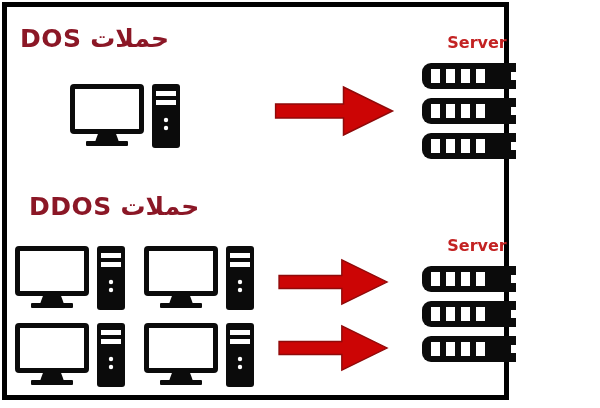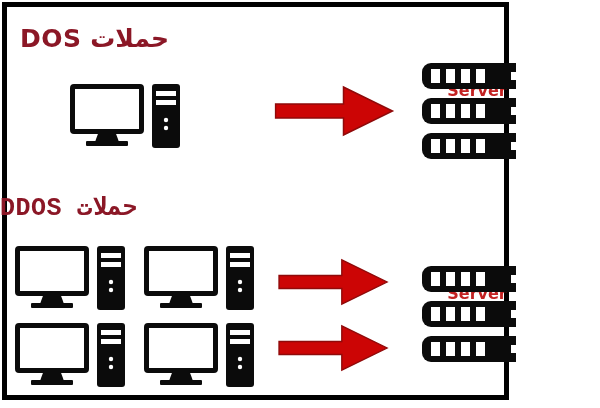--- a/index.html
+++ b/index.html
@@ -27,29 +27,28 @@
   .section-title {
     position: absolute;
     direction: rtl;
     font-weight: bold;
     font-size: 25px;
     letter-spacing: 0.5px;
     color: var(--title_red, #8b1726);
     white-space: nowrap;
   }
   .title-dos  { left: 20px; top: 24px; }
-  .title-ddos { left: 0; top: 192px; font-family: Liberation Mono, monospace; }
+  .title-ddos { left: 29px; top: 192px; }
   .server-label {
     position: absolute;
     width: 110px;
     text-align: center;
     font-weight: bold;
     font-size: 16px;
     color: var(--server_red, #c32222);
-    margin-top: 48px;
   }
   .icon-instance { position: absolute; display: block; }
   .defs { position: absolute; width: 0; height: 0; overflow: hidden; }
 
   .ink   { fill: var(--icon_black, #0b0b0b); }
   .paper { fill: #ffffff; }
   .screen {
     fill: #ffffff;
     stroke: var(--icon_black, #0b0b0b);
     stroke-width: 5;

